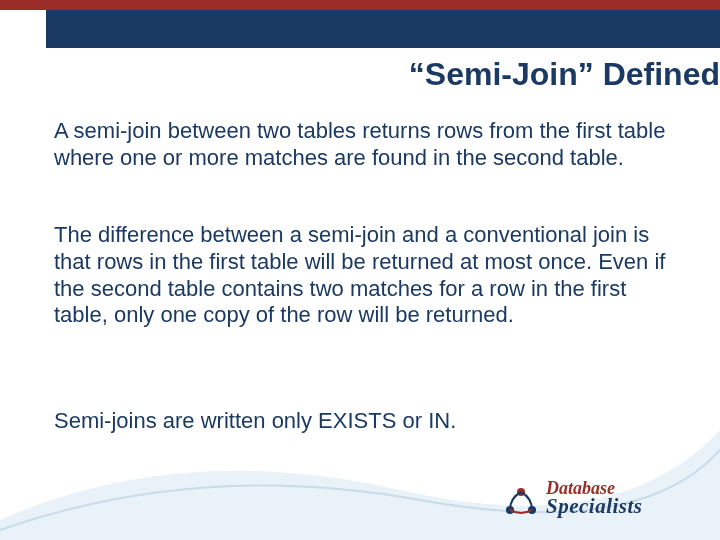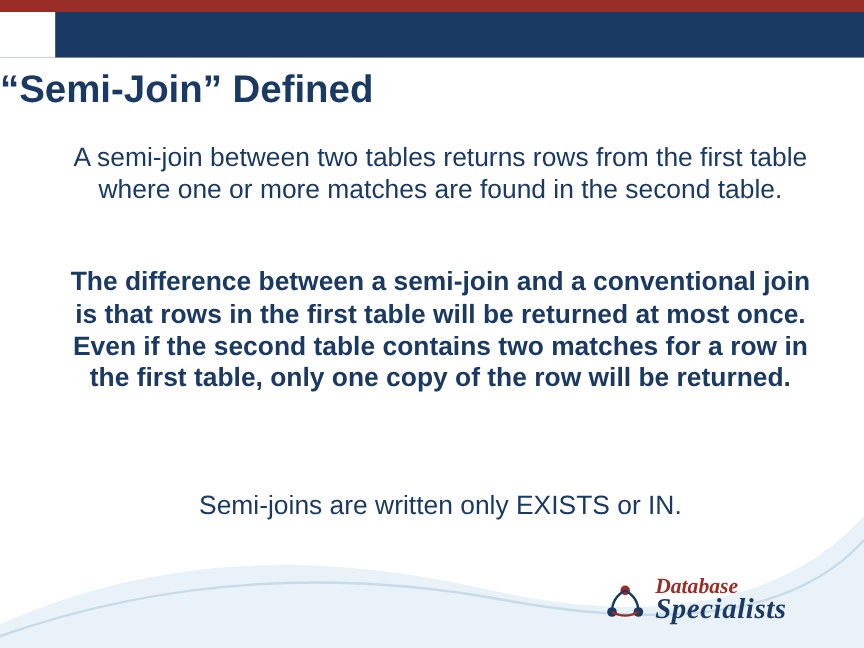--- a/index.html
+++ b/index.html
@@ -32,36 +32,35 @@
     left: 0;
     width: 46px;
     height: 38px;
     background: #ffffff;
   }
   .title {
     position: absolute;
     top: 56px;
     left: 0;
     width: 100%;
-    text-align: left;
+    text-align: right;
     font-size: 32px;
     font-weight: bold;
     color: #1b3a63;
   }
   .body-text {
     position: absolute;
     left: 54px;
     right: 40px;
     color: #1b3a63;
     font-size: 22px;
     line-height: 1.22;
-    text-align: center;
   }
   .p1 { top: 118px; }
-  .p2 { top: 222px; font-weight: bold; }
+  .p2 { top: 222px; }
   .p3 { top: 408px; }
   .page-num {
     position: absolute;
     left: 112px;
     bottom: 44px;
     font-size: 14px;
     color: #1b3a63;
   }
   .curve {
     position: absolute;
@@ -90,21 +89,21 @@
     line-height: 0.95;
     margin-left: 4px;
   }
   .logo-line1 {
     font-size: 18px;
     color: #9b2d28;
     font-weight: bold;
     font-style: italic;
   }
   .logo-line2 {
-    font-size: 24px;
+    font-size: 21px;
     color: #1b3a63;
     font-weight: bold;
     font-style: italic;
     letter-spacing: 0.5px;
   }
 </style>
 </head>
 <body>
 
 <div class="stripe-red"></div>

